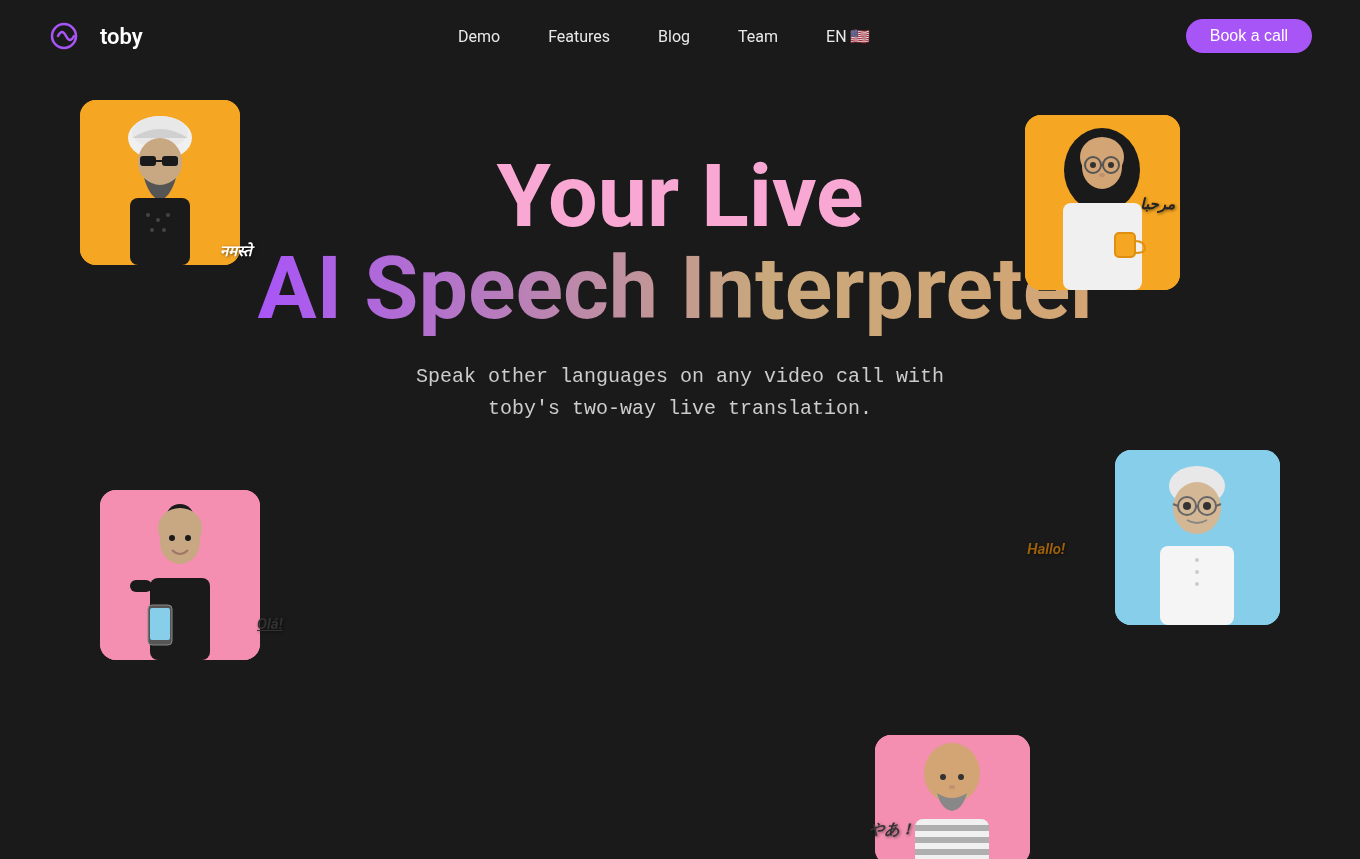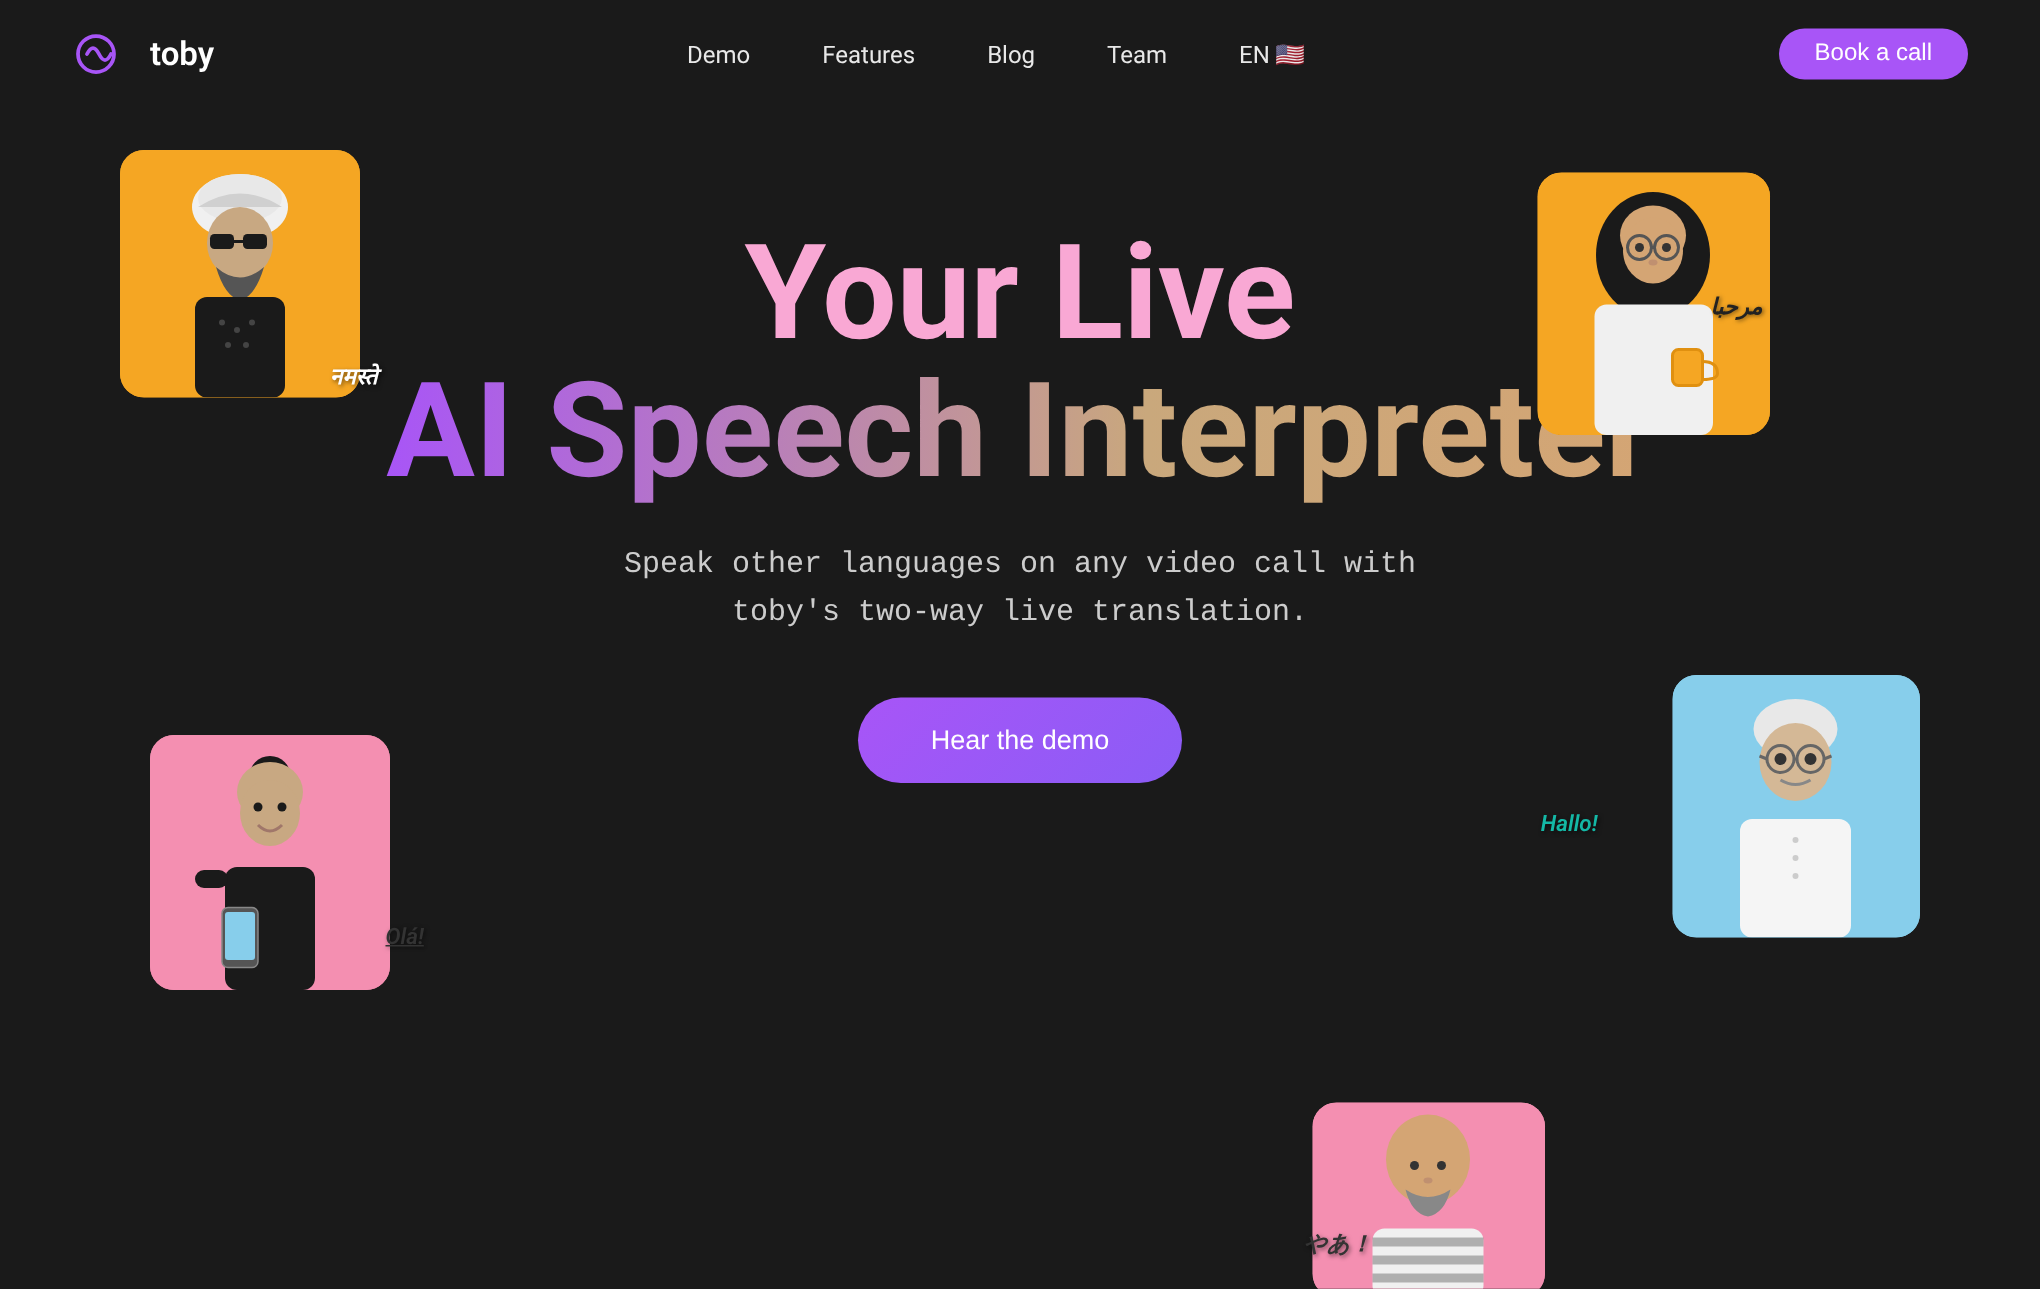--- a/index.html
+++ b/index.html
@@ -199,21 +199,21 @@
       font-size: 15px;
       color: #333;
       font-style: italic;
       text-decoration: underline;
     }
 
     .label-hallo {
       top: 540px;
       right: 295px;
       font-size: 15px;
-      color: #14b8a6;
+      color: #a16207;
       font-style: italic;
     }
 
     .label-yaa {
       top: 820px;
       right: 445px;
       font-size: 15px;
       color: #333;
       font-style: italic;
     }
@@ -238,21 +238,20 @@
     <li><a href="#">EN 🇺🇸</a></li>
   </ul>
 
   <button class="book-call-btn">Book a call</button>
 </nav>
 
 <div class="hero">
   <div class="hero-title-white">Your Live</div>
   <div class="hero-title-gradient">AI Speech Interpreter</div>
   <p class="hero-subtitle">Speak other languages on any video call with toby's two-way live translation.</p>
-  <button class="hear-demo-btn">Hear the demo</button>
 </div>
 
 <div class="card card-1">
   <svg viewBox="0 0 160 165" xmlns="http://www.w3.org/2000/svg">
     <rect width="160" height="165" fill="#f5a623"></rect>
 
     <ellipse cx="80" cy="38" rx="32" ry="22" fill="#f0f0f0"></ellipse>
     <ellipse cx="80" cy="32" rx="28" ry="16" fill="#e8e8e8"></ellipse>
     <path d="M52 38 Q80 20 108 38" fill="#d0d0d0"></path>
 

